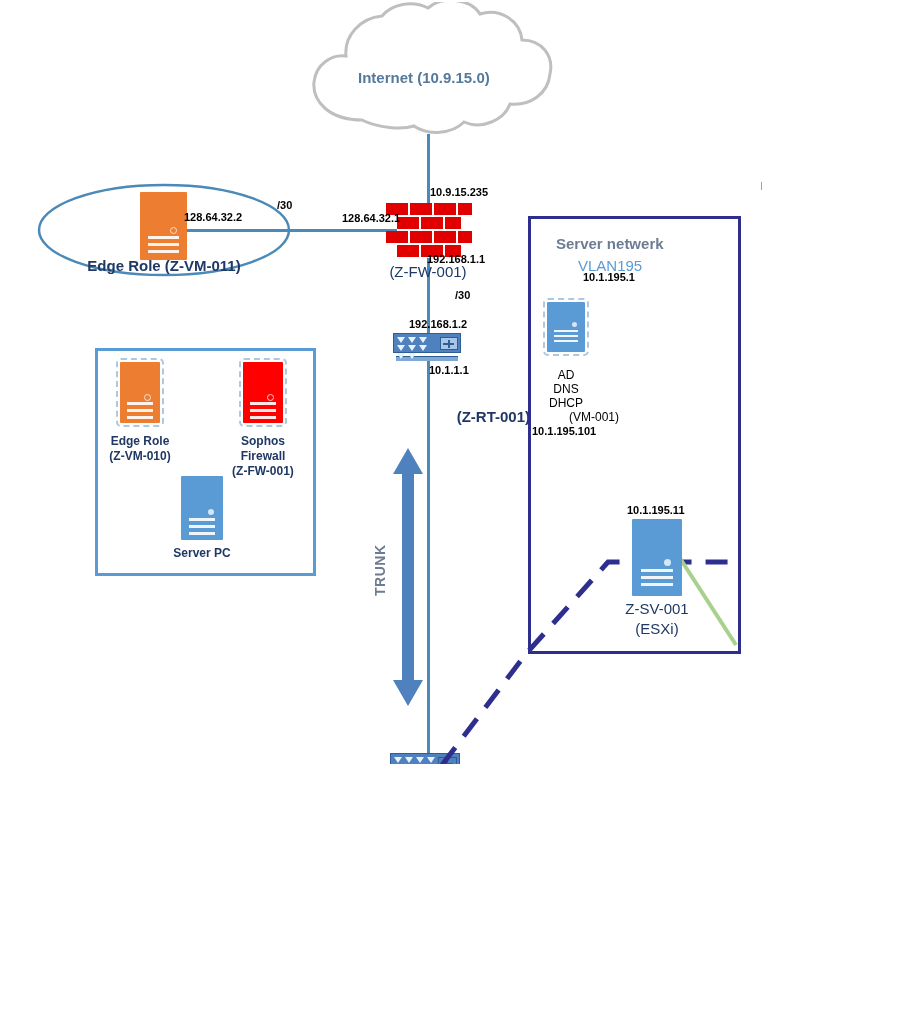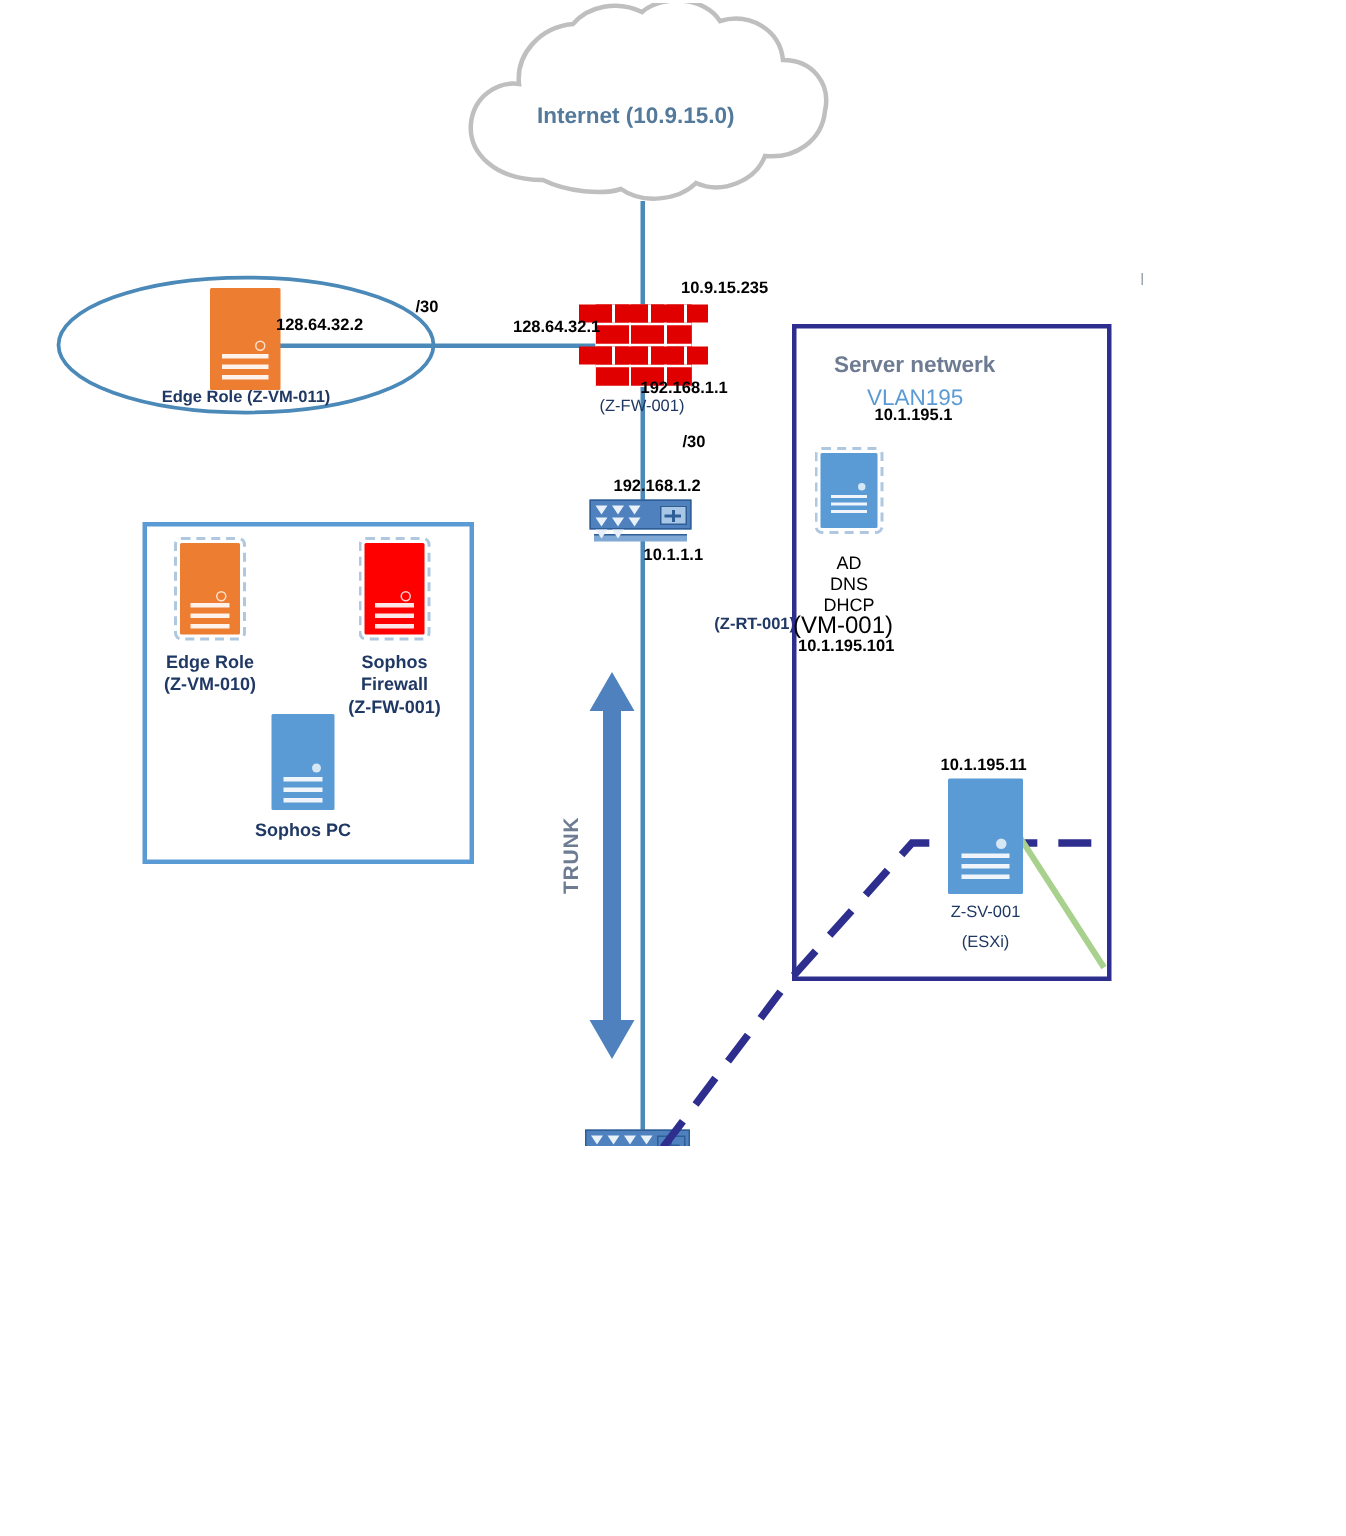--- a/index.html
+++ b/index.html
@@ -21,21 +21,21 @@
 
   
   .ip-label {
     font-size: 11px;
     font-weight: bold;
     color: #000000;
     white-space: nowrap;
     line-height: 13px;
   }
   .dev-caption {
-    font-size: 11px;
+    font-size: 15px;
     color: #1F3864;
     white-space: nowrap;
     text-align: center;
     line-height: 19px;
   }
   .dev-caption-small {
     font-size: 12px;
     font-weight: bold;
     color: #1F3864;
     text-align: center;
@@ -240,21 +240,21 @@
   <div class="abs ip-label" style="left:184px; top:211px;text-align:right;">128.64.32.2</div>
   <div class="abs ip-label" style="left:277px; top:199px;">/30</div>
   <div class="abs dev-caption" style="left:36px; top:256px; width:256px; font-weight:bold;">Edge Role (Z-VM-011)</div>
 
   <div class="brick" style="left:397px; top:203px; width:64px; height:55px;">
     <div class="row-odd" style="top:0px; left:-11px; right:-11px;"></div>
     <div class="row-odd" style="top:14px;"></div>
     <div class="row-odd" style="top:28px; left:-11px; right:-11px;"></div>
     <div class="row-odd" style="top:42px;"></div>
   </div>
-  <div class="abs ip-label" style="left:430px; top:186px;padding-left:24px;">10.9.15.235</div>
+  <div class="abs ip-label" style="left:430px; top:186px;">10.9.15.235</div>
   <div class="abs ip-label" style="left:342px; top:212px;">128.64.32.1</div>
   <div class="abs ip-label" style="left:427px; top:253px;">192.168.1.1</div>
   <div class="abs dev-caption" style="left:330px; top:262px; width:196px;">(Z-FW-001)</div>
   <div class="abs ip-label" style="left:455px; top:289px;">/30</div>
 
   <div class="netdev" style="left:393px; top:333px; width:68px; height:28px;">
     <div class="body"></div>
     <div class="base"></div>
     <div class="ports">
       <span></span>
@@ -325,40 +325,40 @@
   <div class="abs dev-caption-small" style="left:213px; top:464px; width:100px;">(Z-FW-001)</div>
 
   <div class="server blue" style="left:181px; top:476px; width:42px; height:64px;">
     <span class="led" style="width:6px;height:6px;"></span>
     <span class="bars">
         <i></i>
         <i></i>
         <i></i>
       </span>
   </div>
-  <div class="abs dev-caption-small" style="left:152px; top:546px; width:100px;">Sophos PC</div>
+  <div class="abs dev-caption-small" style="left:152px; top:546px; width:100px;">Server PC</div>
 
   <div class="abs navy-box" style="left:528px; top:216px; width:207px; height:432px;"></div>
 
   <div class="abs zone-title" style="left:556px; top:235px;">Server netwerk</div>
   <div class="abs zone-sub" style="left:578px; top:257px;">VLAN195</div>
   <div class="abs ip-label" style="left:583px; top:271px;">10.1.195.1</div>
 
   <div class="server blue selected" style="left:547px; top:302px; width:38px; height:50px;">
     <span class="led" style="width:5px;height:5px;top:40%;"></span>
     <span class="bars" style="top:55%;">
         <i style="height:2px;margin-bottom:3px;"></i>
         <i style="height:2px;margin-bottom:3px;"></i>
         <i style="height:2px;margin-bottom:3px;"></i>
       </span>
   </div>
   <div class="abs dev-caption-small" style="left:516px; top:368px; width:100px; font-weight:normal; font-size:12px; color:#000;">AD</div>
   <div class="abs dev-caption-small" style="left:516px; top:382px; width:100px; font-weight:normal; font-size:12px; color:#000;">DNS</div>
   <div class="abs dev-caption-small" style="left:516px; top:396px; width:100px; font-weight:normal; font-size:12px; color:#000;">DHCP</div>
-  <div class="abs dev-caption-small" style="left:512px; top:410px; width:100px; font-weight:normal; font-size:16px; color:#000;">(VM-001)</div>
+  <div class="abs dev-caption-small" style="left:544px; top:410px; width:100px; font-weight:normal; font-size:12px; color:#000;">(VM-001)</div>
   <div class="abs ip-label" style="left:532px; top:425px;">10.1.195.101</div>
 
   <svg class="abs" style="left:670px; top:545px;" width="75" height="105">
     <line x1="4" y1="4" x2="66" y2="100" stroke="#A9D18E" stroke-width="4"></line>
   </svg>
 
   <div class="server blue" style="left:632px; top:519px; width:50px; height:77px;">
     <span class="led" style="width:7px;height:7px;"></span>
     <span class="bars">
         <i></i>

